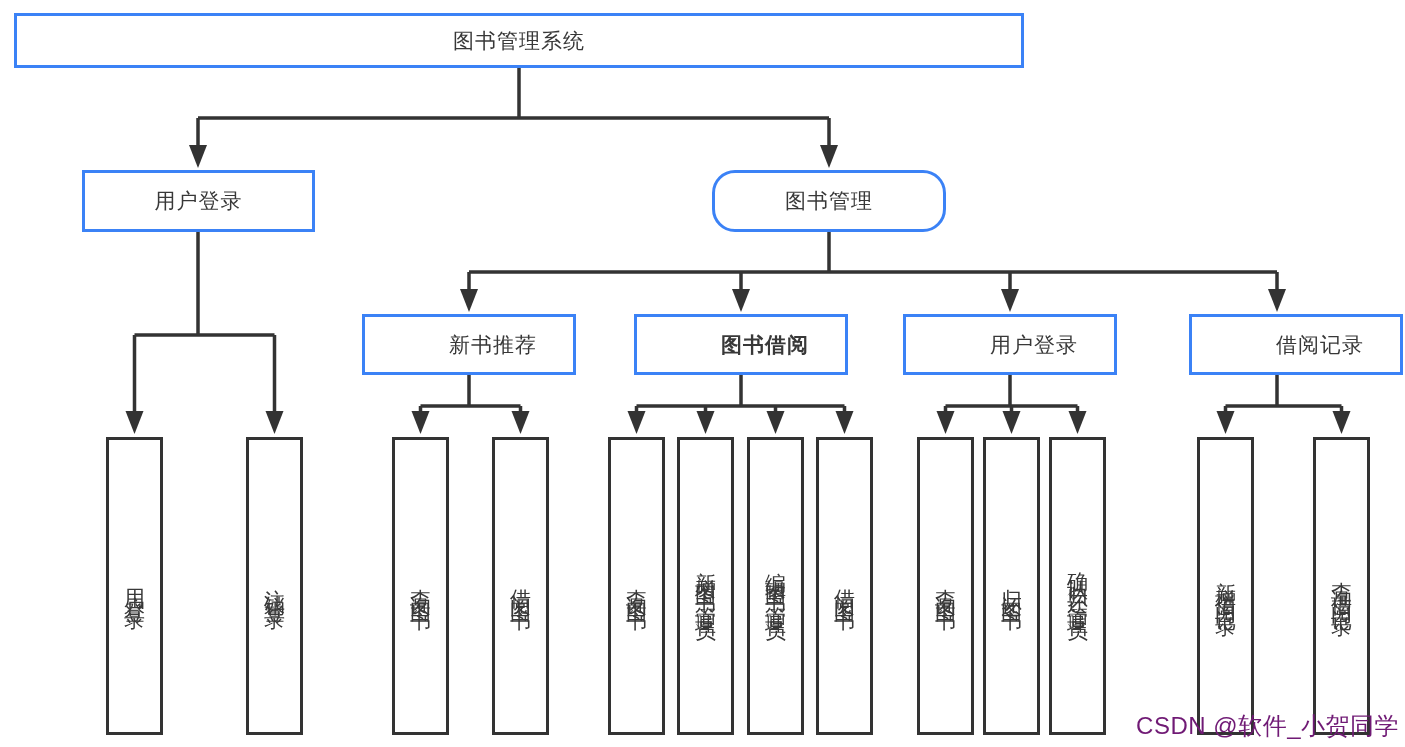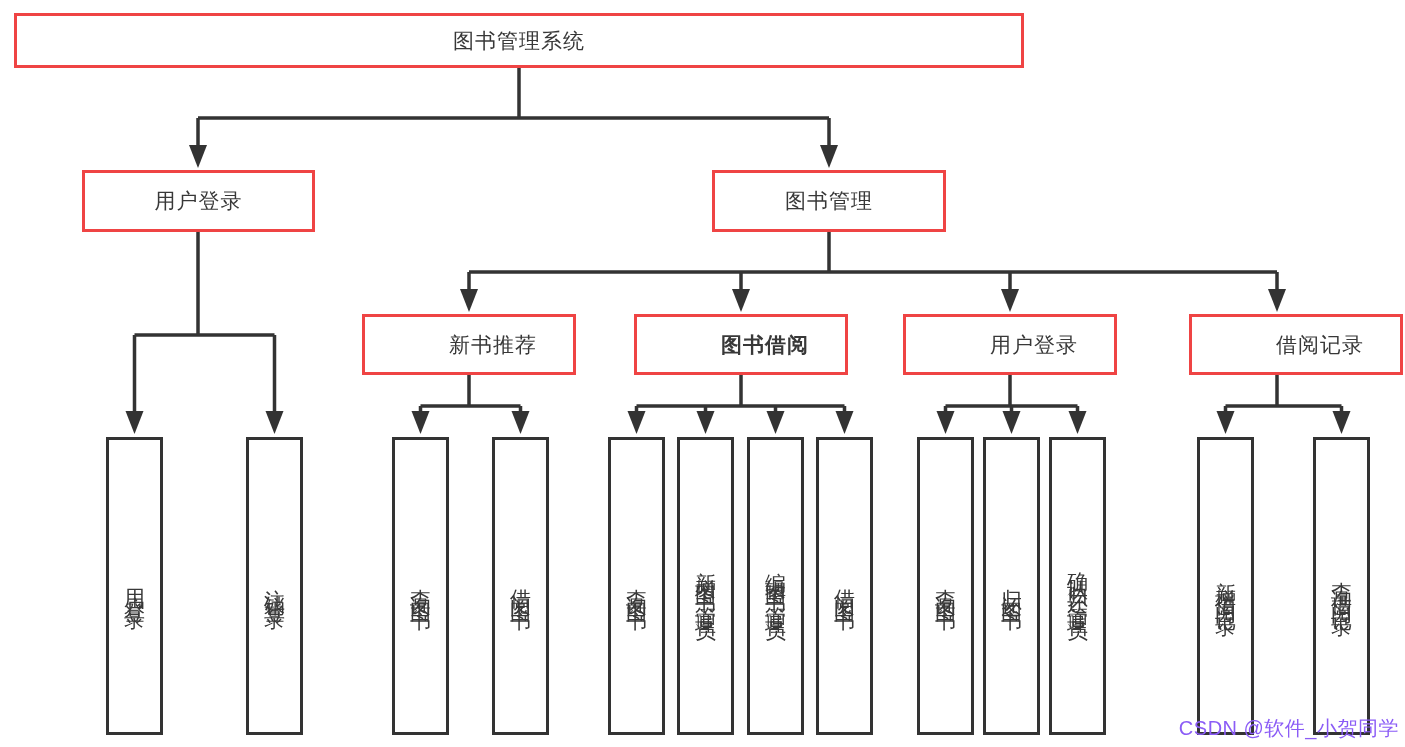--- a/index.html
+++ b/index.html
@@ -19,32 +19,32 @@
   #connectors {
     position: absolute;
     left: 0;
     top: 0;
     z-index: 0;
   }
   .node {
     position: absolute;
     box-sizing: border-box;
     background: #ffffff;
-    border: 3px solid #ef4444;
+    border: 3px solid #3b82f6;
     display: flex;
     align-items: center;
     justify-content: center;
     z-index: 1;
     font-size: 21px;
     letter-spacing: 1px;
     color: #383838;
   }
   .node-root   { left: 14px;   top: 13px;  width: 1010px; height: 55px; }
   .node-l2-a   { left: 82px;   top: 170px; width: 233px;  height: 62px; }
-  .node-l2-b   { left: 712px;  top: 170px; width: 234px;  height: 62px; }
+  .node-l2-b   { left: 712px;  top: 170px; width: 234px;  height: 62px; border-radius: 23px; }
   .node-l3     { top: 314px; width: 214px; height: 61px; padding-left: 48px; }
   .node-l3-a   { left: 362px; }
   .node-l3-b   { left: 634px; font-weight: bold; }
   .node-l3-c   { left: 903px; }
   .node-l3-d   { left: 1170px; margin-left: 19px; }
   .leaf {
     position: absolute;
     box-sizing: border-box;
     top: 437px;
     width: 57px;
@@ -75,22 +75,22 @@
   .leaf-9  { left: 917px; }
   .leaf-10 { left: 983px; }
   .leaf-11 { left: 1049px; }
   .leaf-12 { left: 1197px; }
   .leaf-13 { left: 1313px; }
   .watermark {
     position: absolute;
     right: 6px;
     bottom: 5px;
     z-index: 3;
-    font-size: 20px;
-    color: #8b5cf6;
+    font-size: 24px;
+    color: #701a75;
     letter-spacing: 0.5px;
   }
 </style>
 </head>
 <body>
 
 <div id="canvas">
 
   <svg id="connectors" width="1405" height="747" viewBox="0 0 1405 747">
     <g stroke="#333333" stroke-width="3.5" fill="none">

